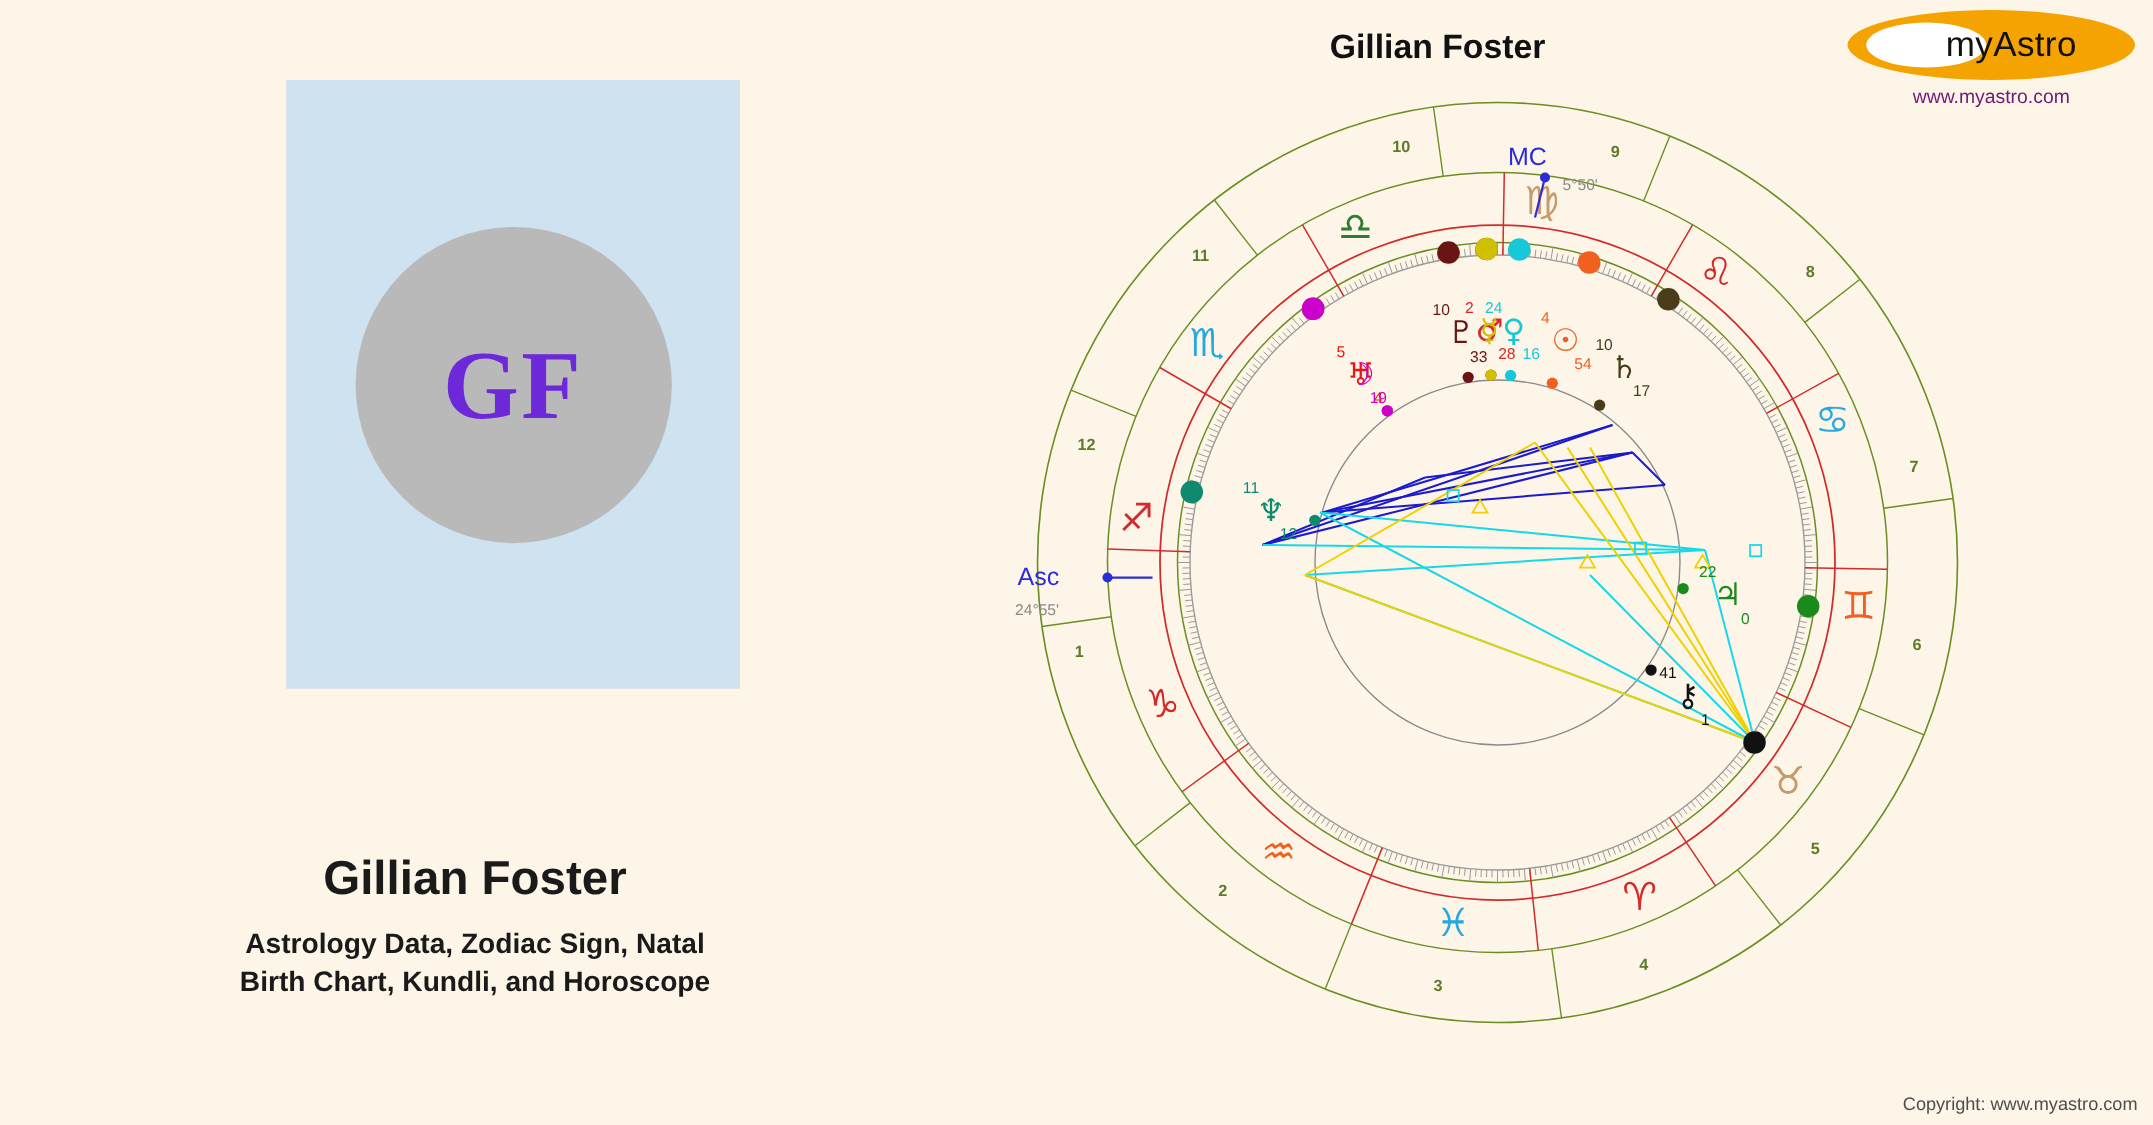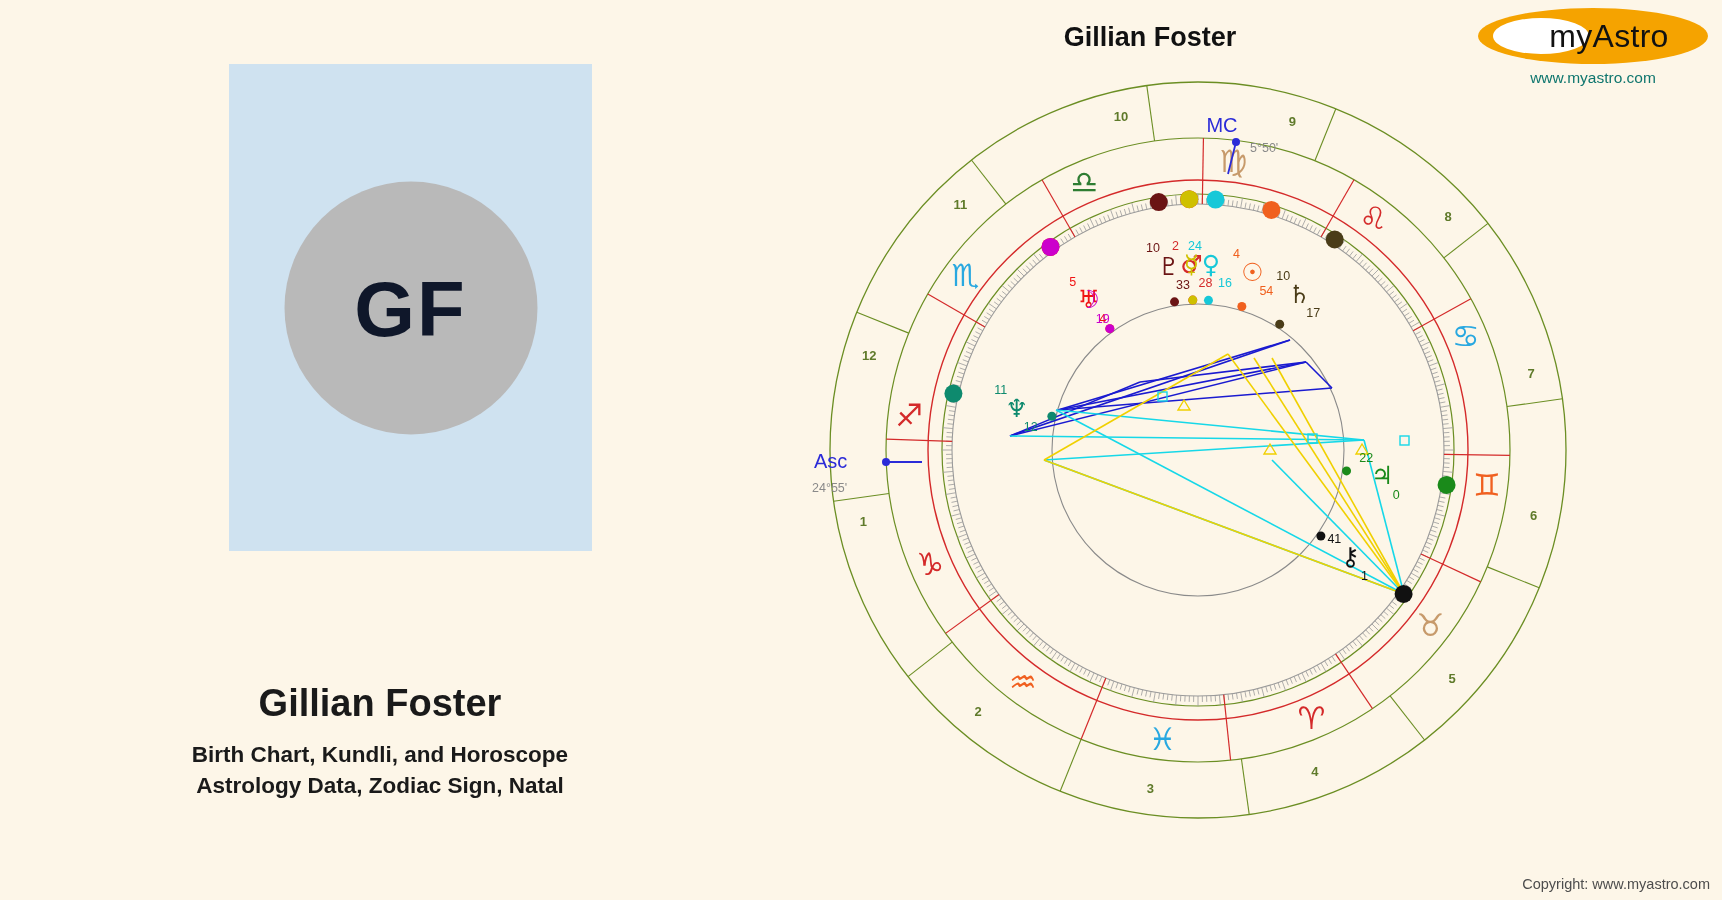--- a/index.html
+++ b/index.html
@@ -20,23 +20,23 @@
     background: #cfe2f0;
   }
   #avatar-circle {
     position: absolute; left: 50%; top: 244px;
     transform: translate(-50%, -50%);
     width: 253px; height: 253px; border-radius: 50%;
     background: #b9b9b9;
     display: flex; align-items: center; justify-content: center;
   }
   #avatar-initials {
-    color: #0f172a; font-weight: bold; font-size: 78px;
+    color: #6d28d9; font-weight: bold; font-size: 78px;
     letter-spacing: 2px; line-height: 1;
-    font-family: Liberation Sans, sans-serif;
+    font-family: Liberation Serif, serif;
   }
   #profile-name {
     position: absolute; left: 0; top: 682px; width: 760px;
     text-align: center; font-size: 38px; font-weight: bold; color: #1a1a1a;
   }
   #profile-subtitle {
     position: absolute; left: 0; top: 740px; width: 760px;
     text-align: center; font-size: 22.5px; font-weight: bold; color: #1a1a1a;
     line-height: 1.37;
   }
@@ -54,24 +54,24 @@
     position: relative; width: 230px; height: 56px;
     background: #f5a300; border-radius: 50%;
     display: flex; align-items: center; justify-content: center;
   }
   #logo-inner-ellipse {
     position: absolute; left: 15px; top: 10px;
     width: 96px; height: 36px; background: #ffffff; border-radius: 50%;
   }
   #logo-text {
     position: relative; z-index: 2;
-    font-size: 32px; color: #111; font-weight: normal; letter-spacing: .3px; margin-left: 32px;
+    font-size: 28px; color: #111; font-weight: normal; letter-spacing: .3px; margin-left: 32px;
   }
   #logo-text .lt-my { color: #111; }
-  #logo-url { margin-top: 5px; font-size: 15.5px; color: #0f766e; }
+  #logo-url { margin-top: 5px; font-size: 15.5px; color: #701a75; }
 
   #copyright {
     position: absolute; right: 12px; bottom: 8px;
     font-size: 14.5px; color: #4d4d4d; margin-left: 29px;
   }
 
   
   #chart-wrap { position: absolute; left: 818px; top: 60px; width: 760px; height: 780px; }
   svg { display: block; overflow: visible; }
   .zglyph { font-family: "DejaVu Sans", sans-serif; font-size: 31px; text-anchor: middle; dominant-baseline: central; }
@@ -91,22 +91,22 @@
 
     <div id="avatar-card">
       <div id="avatar-circle">
         <span id="avatar-initials">GF</span>
       </div>
     </div>
 
     <div id="profile-name">Gillian Foster</div>
 
     <div id="profile-subtitle">
+      <span>Astrology Data, Zodiac Sign, Natal</span>
       <span>Birth Chart, Kundli, and Horoscope</span>
-      <span>Astrology Data, Zodiac Sign, Natal</span>
     </div>
   </div>
 
   <div id="chart-title">Gillian Foster</div>
 
   <div id="logo-block">
     <div id="logo-ellipse">
       <div id="logo-inner-ellipse"></div>
       <div id="logo-text"><span class="lt-my">my</span><span>Astro</span></div>
     </div>

